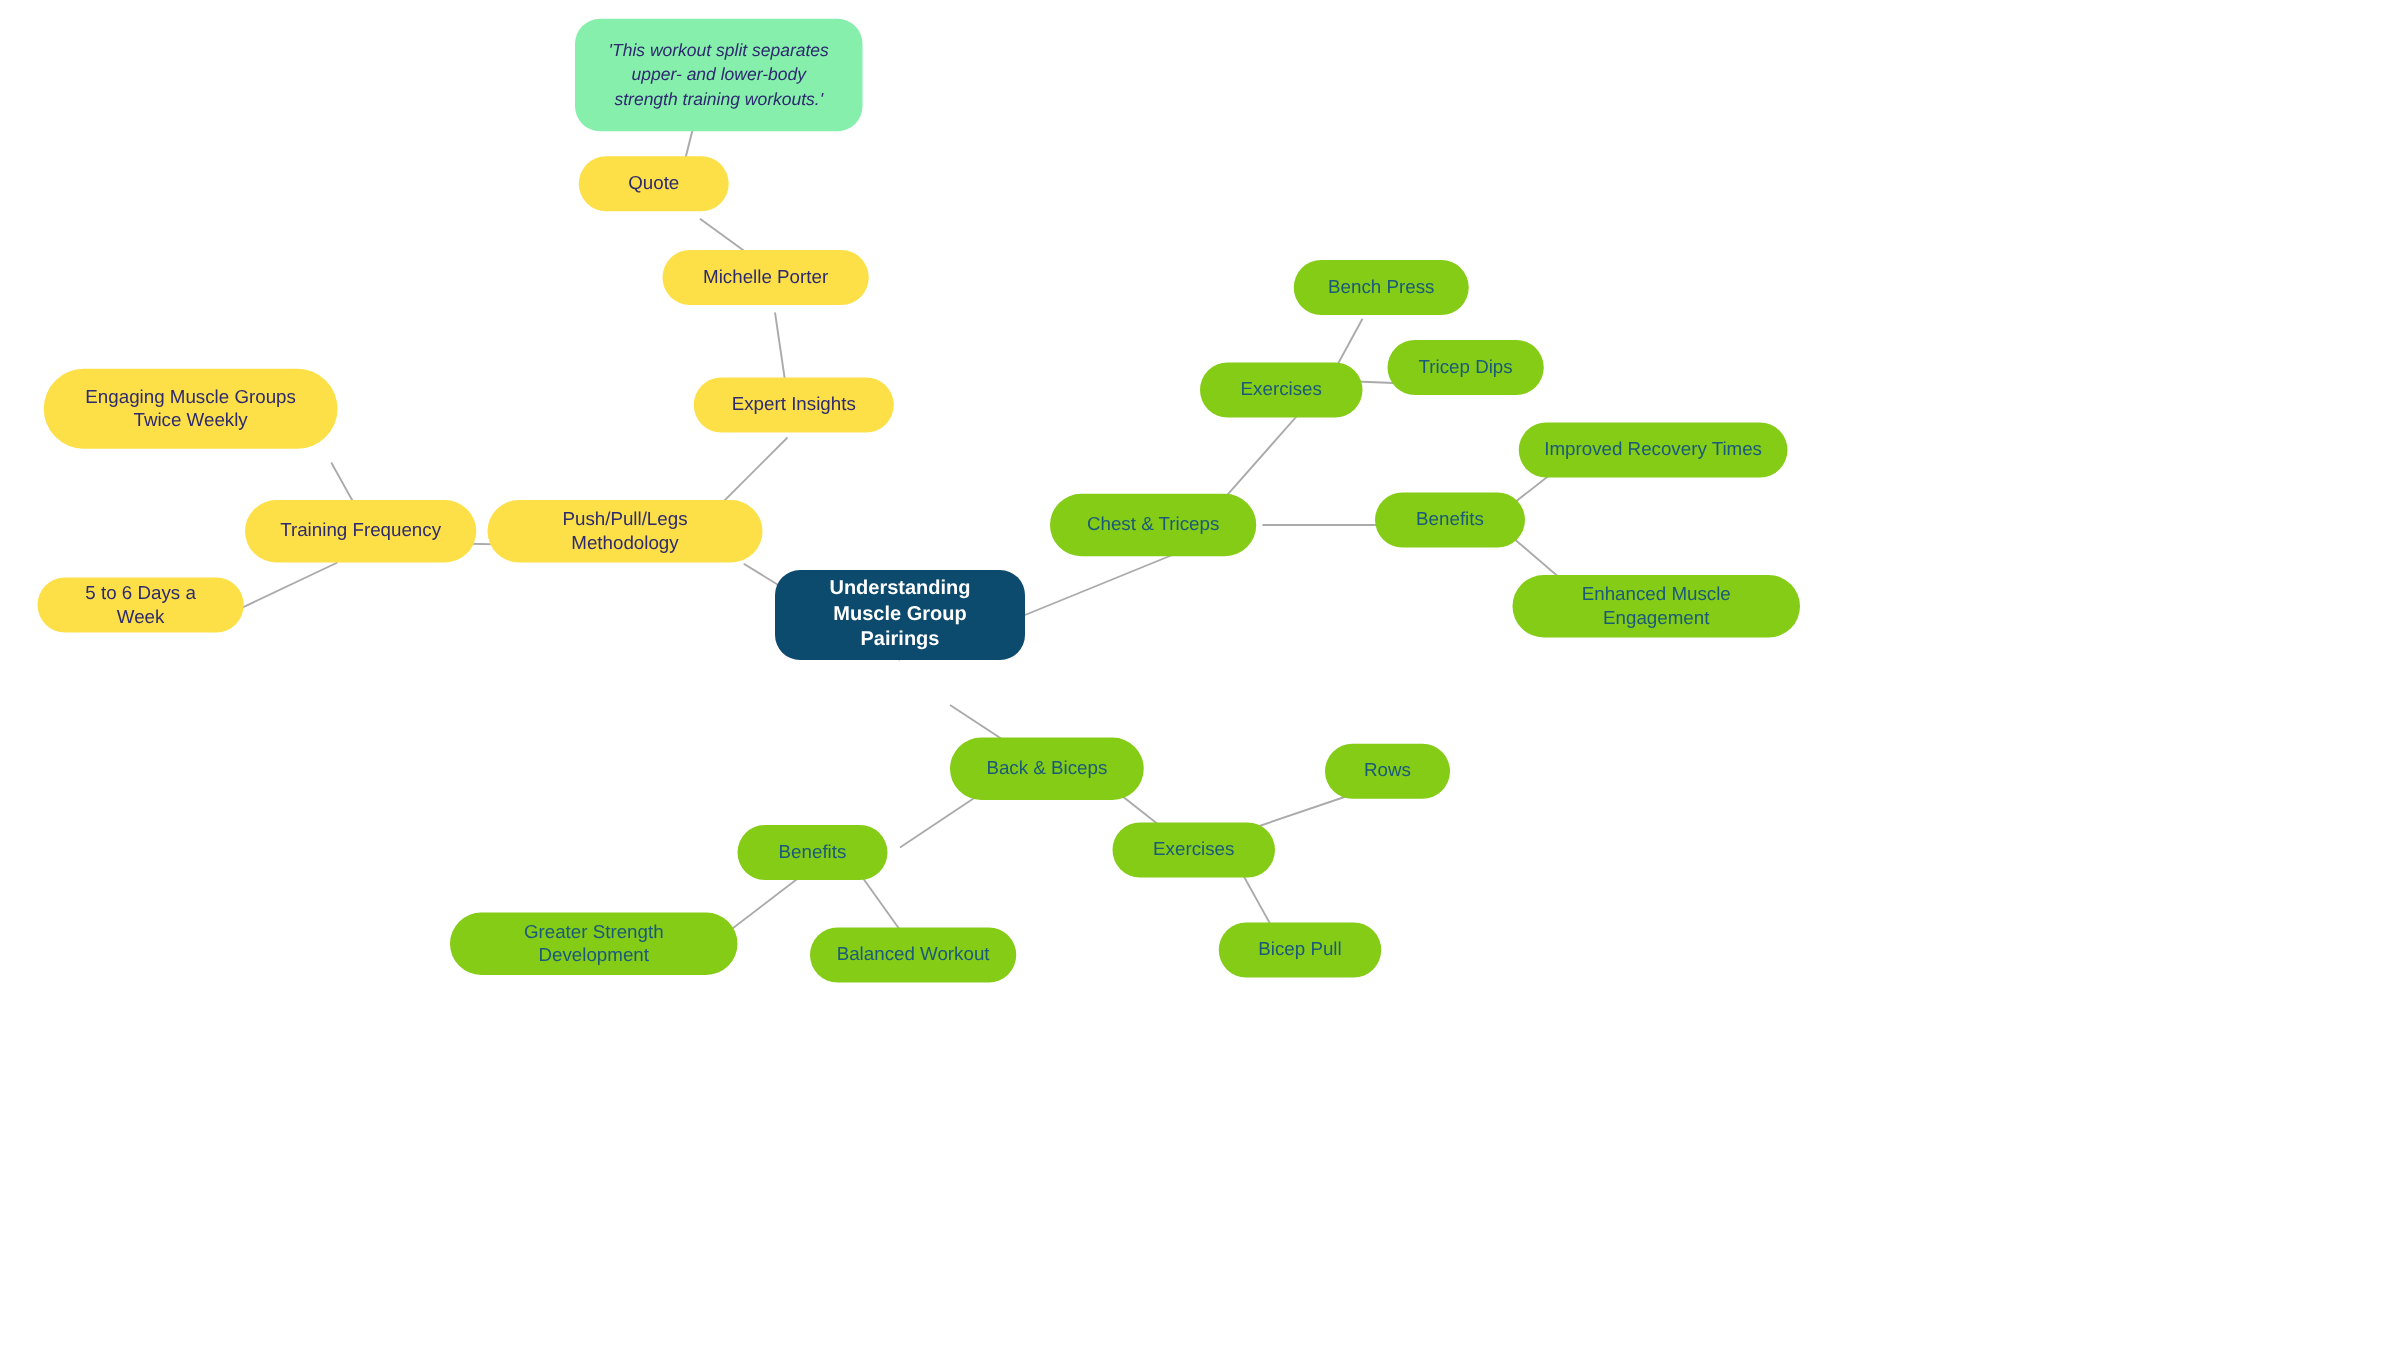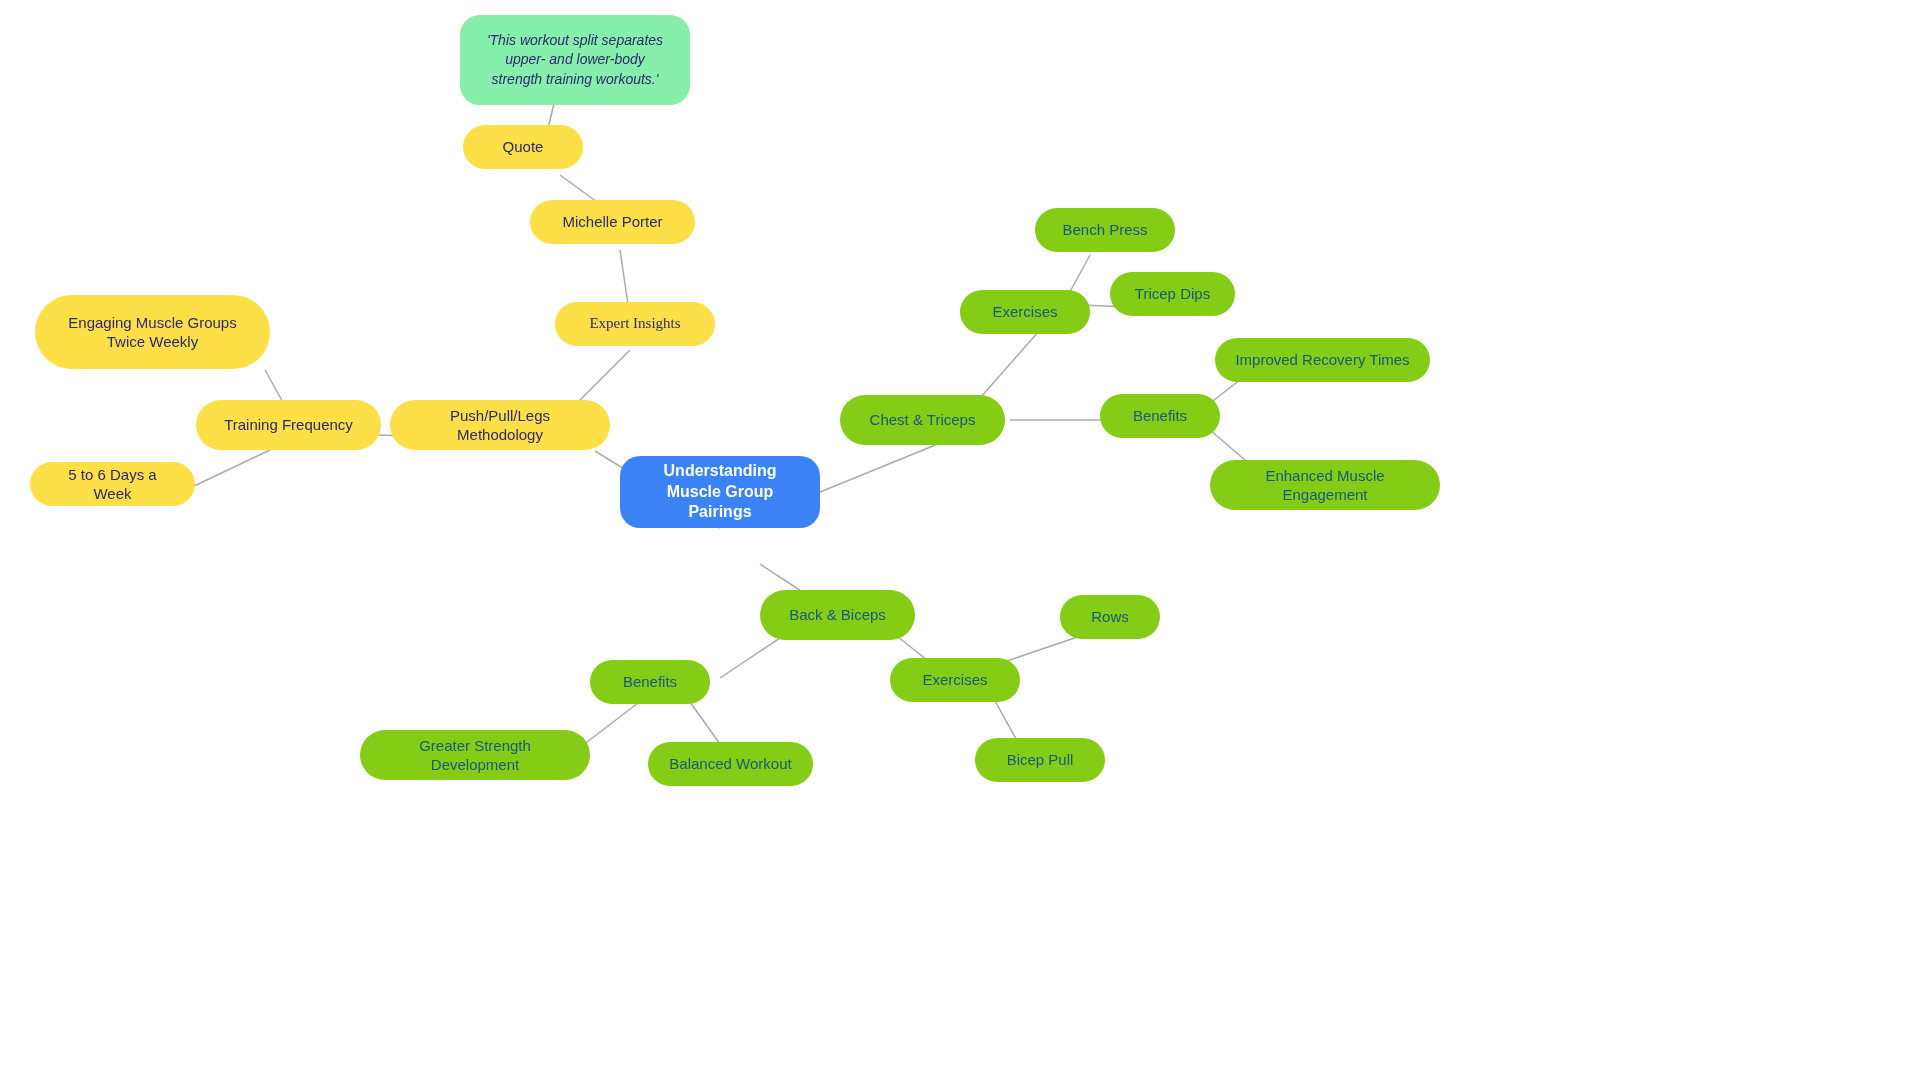--- a/index.html
+++ b/index.html
@@ -26,21 +26,21 @@
       align-items: center;
       justify-content: center;
       text-align: center;
       border-radius: 50px;
       padding: 10px 18px;
       font-size: 15px;
       line-height: 1.3;
       cursor: pointer;
     }
     .node-center {
-      background: #3b82f6;
+      background: #0c4a6e;
       color: #ffffff;
       font-weight: 600;
       font-size: 16px;
       border-radius: 20px;
       width: 200px;
       height: 72px;
     }
     .node-purple {
       background: #fde047;
       color: #2d2a6e;
@@ -112,27 +112,27 @@
 </svg>
 
 <div class="node node-center" style="left: 620px; top: 456px;">Understanding Muscle Group Pairings</div>
 
 <div class="node node-quote" style="left: 460px; top: 15px; width: 230px; height: 90px; font-style: italic;">'This workout split separates upper- and lower-body strength training workouts.'</div>
 
 <div class="node node-purple" style="left: 463px; top: 125px; width: 120px; height: 44px;">Quote</div>
 
 <div class="node node-purple" style="left: 530px; top: 200px; width: 165px; height: 44px;">Michelle Porter</div>
 
-<div class="node node-purple" style="left: 555px; top: 302px; width: 160px; height: 44px; font-family: Liberation Serif, serif;">Expert Insights</div>
+<div class="node node-purple" style="left: 555px; top: 302px; width: 160px; height: 44px;">Expert Insights</div>
 
 <div class="node node-purple" style="left: 390px; top: 400px; width: 220px; height: 50px;">Push/Pull/Legs Methodology</div>
 
 <div class="node node-purple" style="left: 196px; top: 400px; width: 185px; height: 50px;">Training Frequency</div>
 
-<div class="node node-purple" style="left: 35px; top: 295px; width: 235px; height: 74px;">Engaging Muscle Groups Twice Weekly</div>
+<div class="node node-purple" style="left: 35px; top: 295px; width: 235px; height: 64px;">Engaging Muscle Groups Twice Weekly</div>
 
 <div class="node node-purple" style="left: 30px; top: 462px; width: 165px; height: 44px;">5 to 6 Days a Week</div>
 
 <div class="node node-blue" style="left: 840px; top: 395px; width: 165px; height: 50px;">Chest &amp; Triceps</div>
 
 <div class="node node-blue" style="left: 960px; top: 290px; width: 130px; height: 44px;">Exercises</div>
 
 <div class="node node-blue" style="left: 1035px; top: 208px; width: 140px; height: 44px;">Bench Press</div>
 
 <div class="node node-blue" style="left: 1110px; top: 272px; width: 125px; height: 44px;">Tricep Dips</div>

